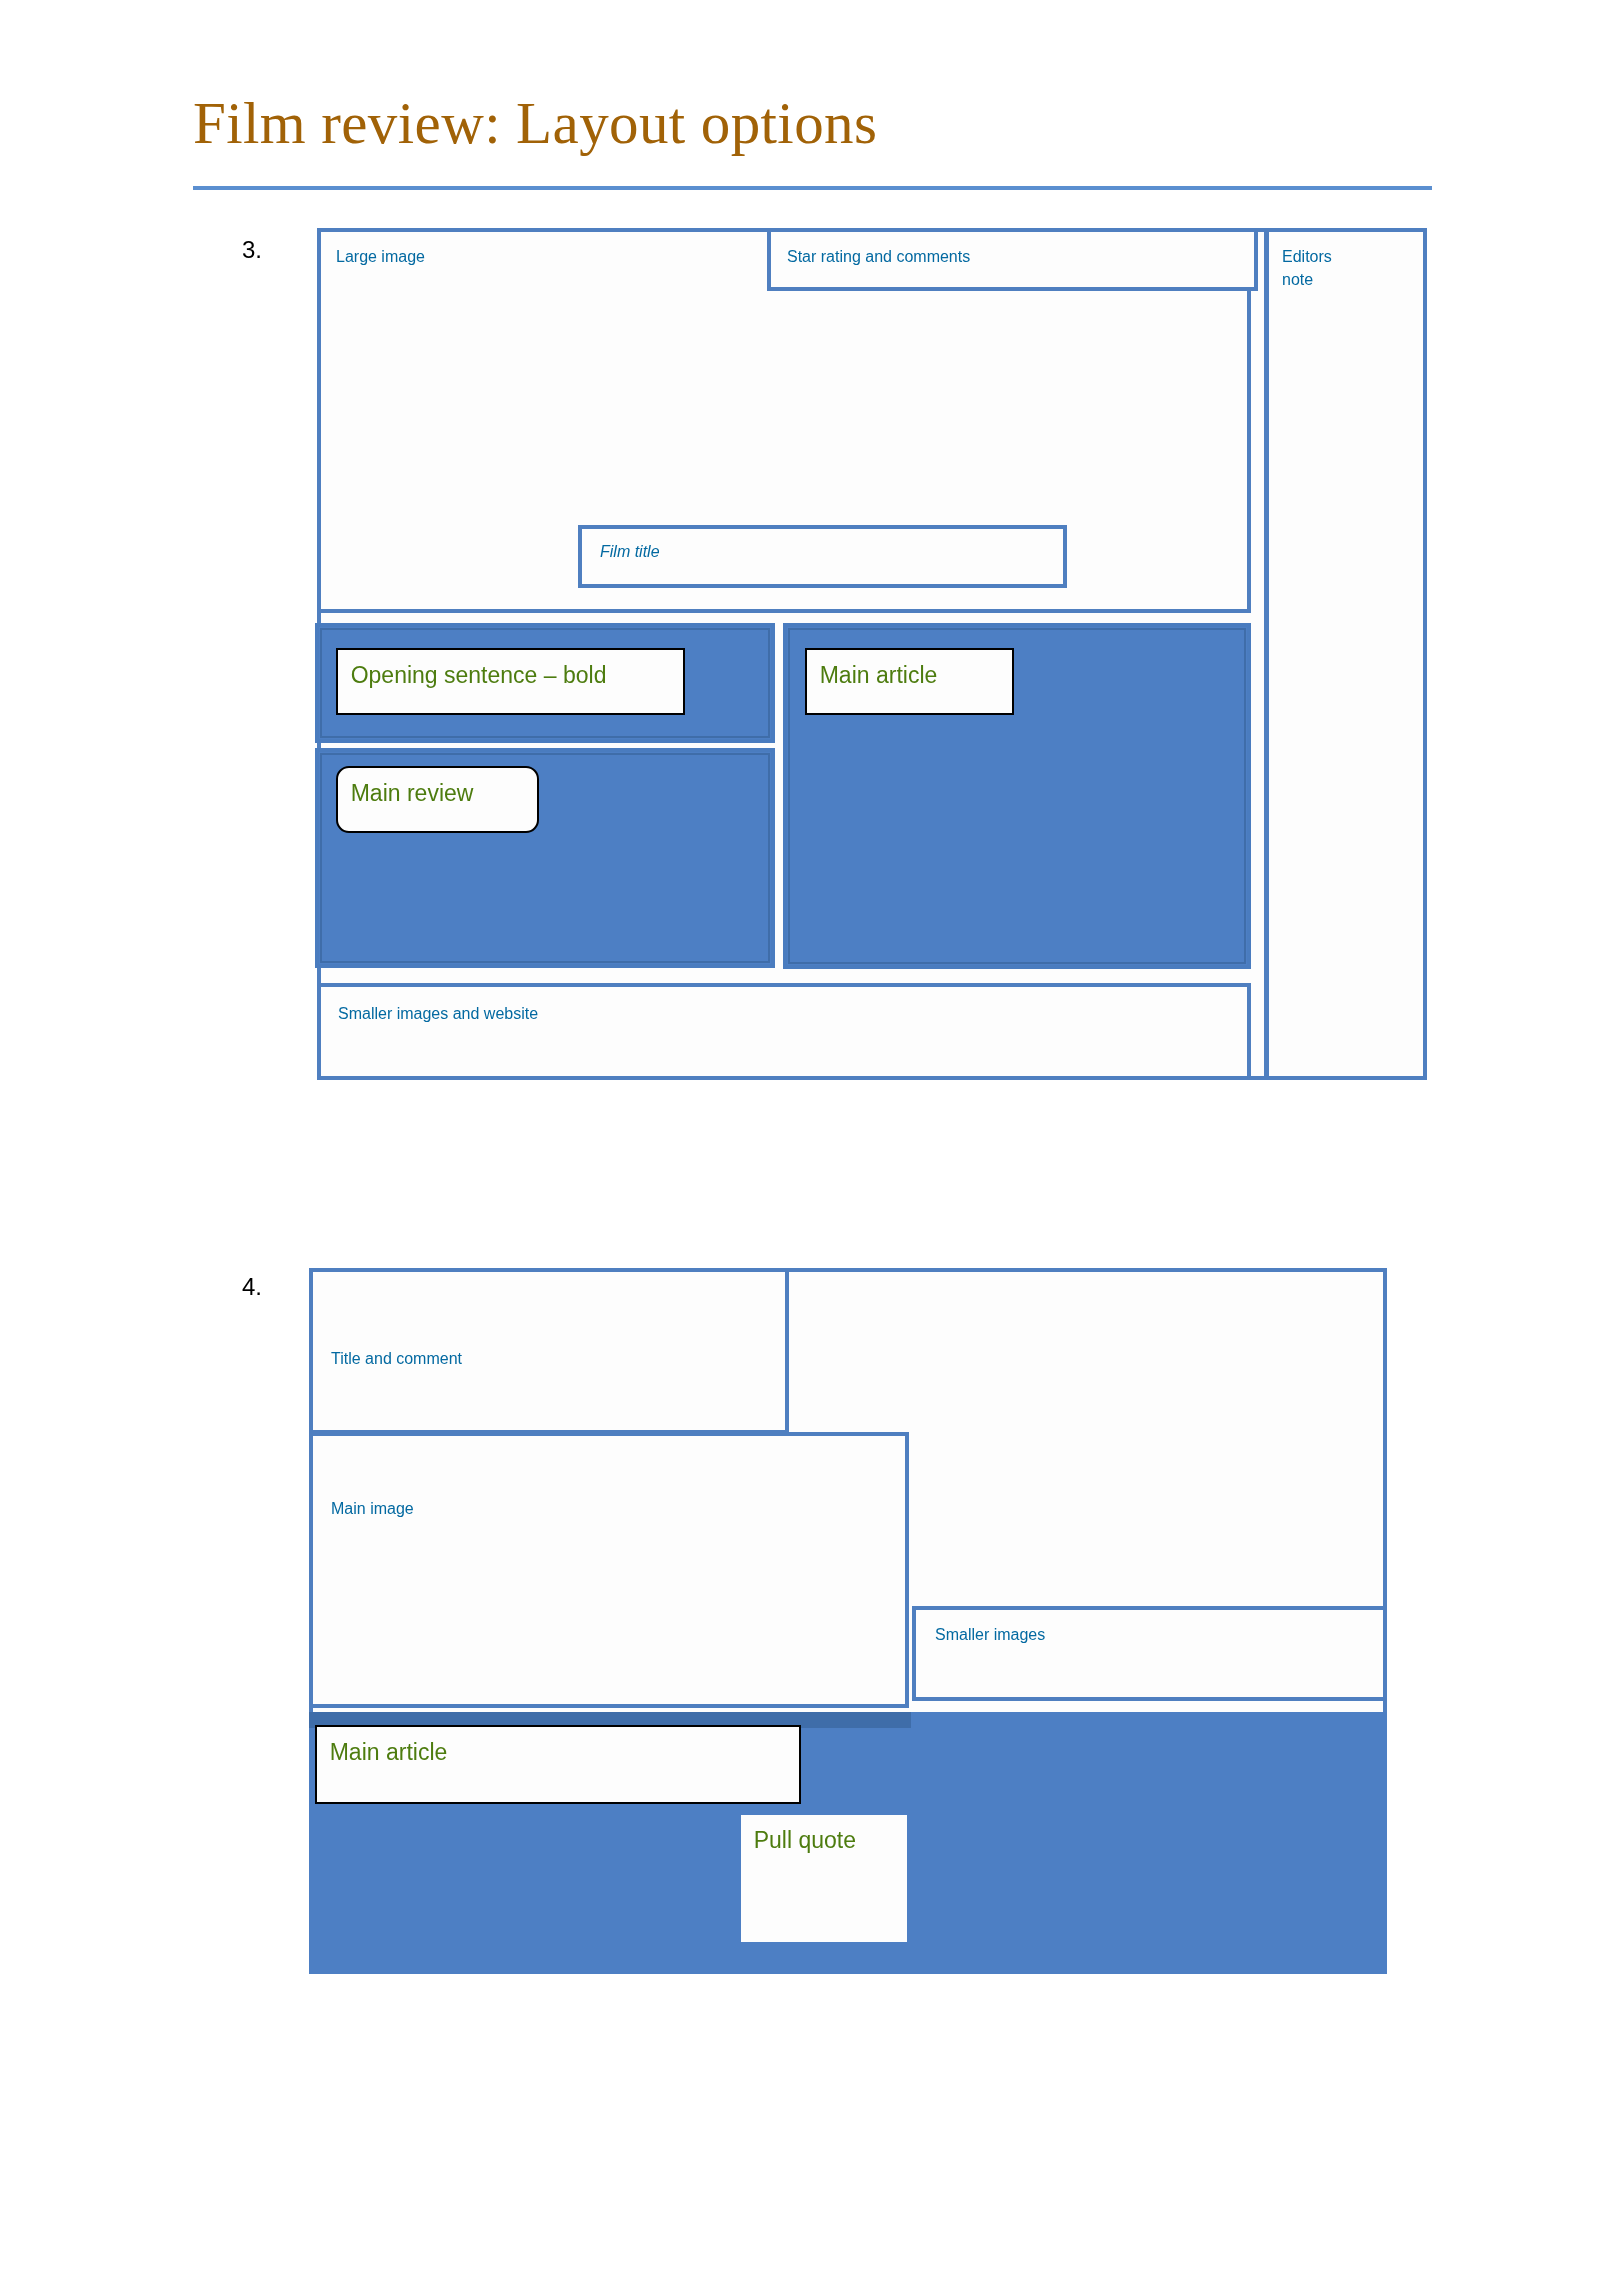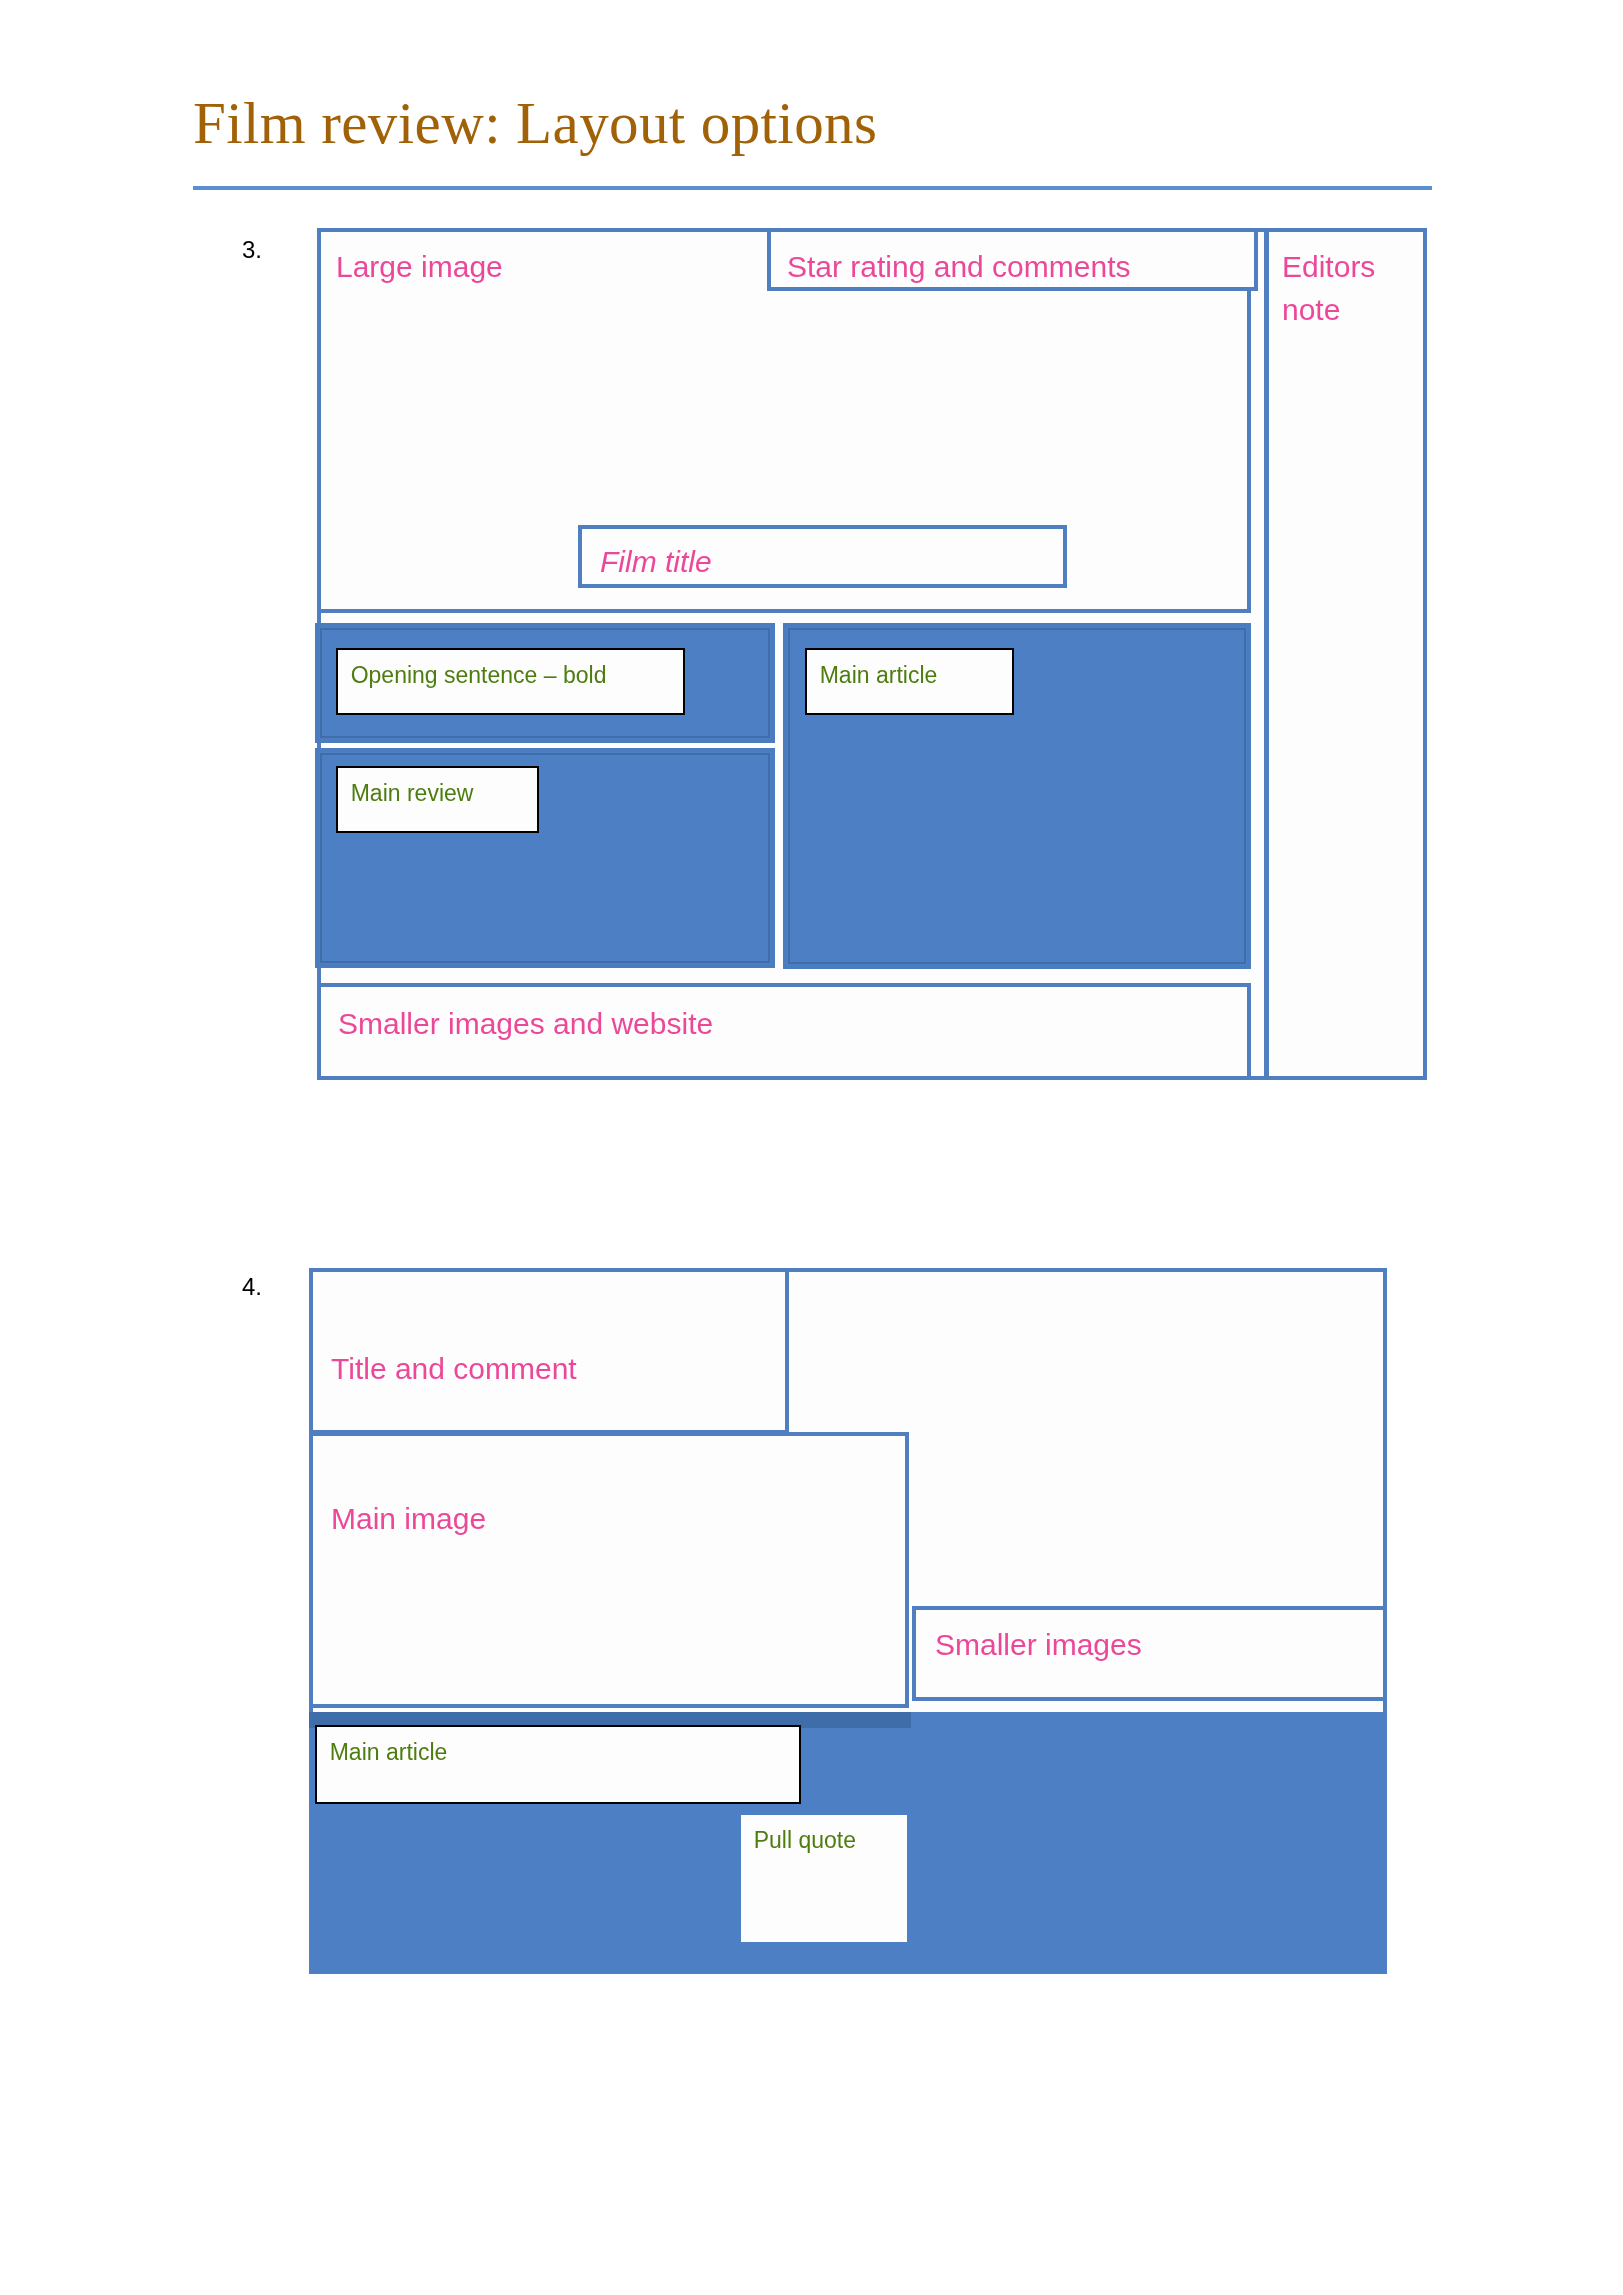--- a/index.html
+++ b/index.html
@@ -74,23 +74,23 @@
   }
   .panel-blue.plain {
     outline: none;
     border: none;
   }
 
   
   .panel-label {
     position: absolute;
     font-family: "Liberation Sans", sans-serif;
-    font-size: 30px;
+    font-size: 16px;
     line-height: 1.42;
-    color: #ec4899;
+    color: #0369a1;
     white-space: pre;
   }
 
   
   .chip {
     position: absolute;
     background: #fdfdfd;
     border: 2.4px solid #000000;
     box-sizing: border-box;
     display: flex;
@@ -134,21 +134,21 @@
 
     <div class="panel" style="left:578px; top:525px; width:489px; height:63px;"></div>
     <div class="panel-label" style="left:600px; top:541px;font-style:italic;">Film title</div>
 
     <div class="panel-blue" style="left:315px; top:623px; width:460px; height:120px;"></div>
     <div class="chip" style="left:336px; top:648px; width:349px; height:67px;">
       <span>Opening sentence – bold</span>
     </div>
 
     <div class="panel-blue" style="left:315px; top:748px; width:460px; height:220px;"></div>
-    <div class="chip" style="left:336px; top:766px; width:203px; height:67px;">
+    <div class="chip" style="left:336px; top:766px; width:203px; height:67px;border-radius:13px;">
       <span>Main review</span>
     </div>
 
     <div class="panel-blue" style="left:783px; top:623px; width:468px; height:346px;"></div>
     <div class="chip" style="left:805px; top:648px; width:209px; height:67px;">
       <span>Main article</span>
     </div>
 
     <div class="panel" style="left:317px; top:983px; width:934px; height:97px;"></div>
     <div class="panel-label" style="left:338px; top:1003px;">Smaller images and website</div>

